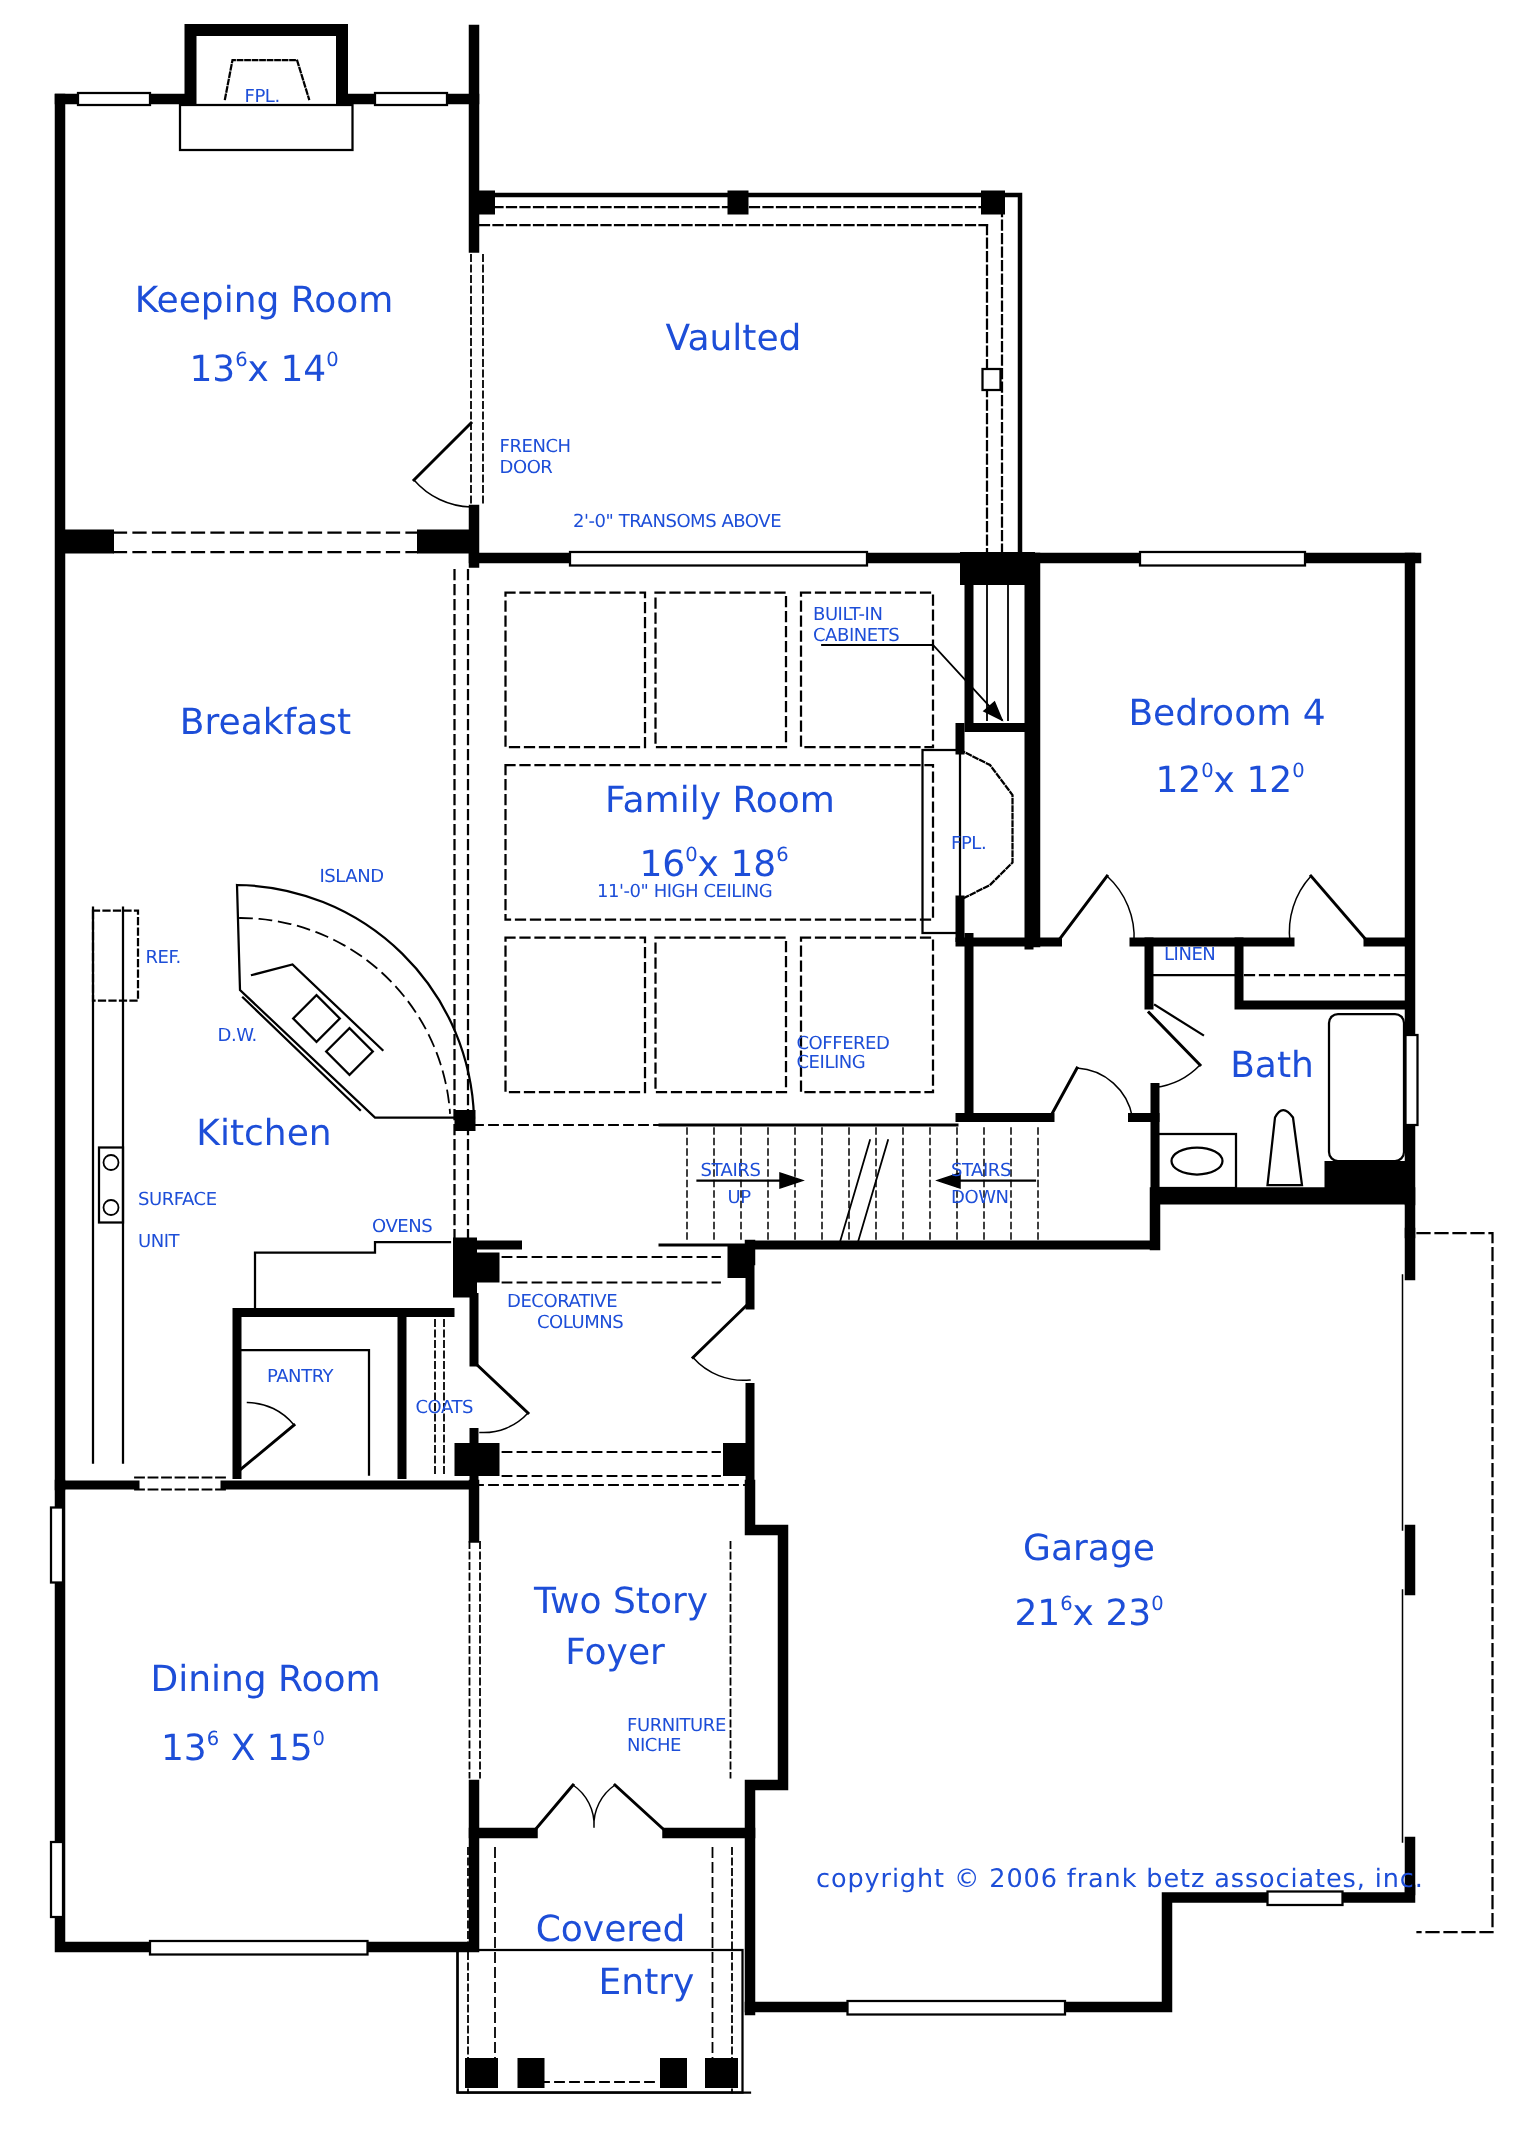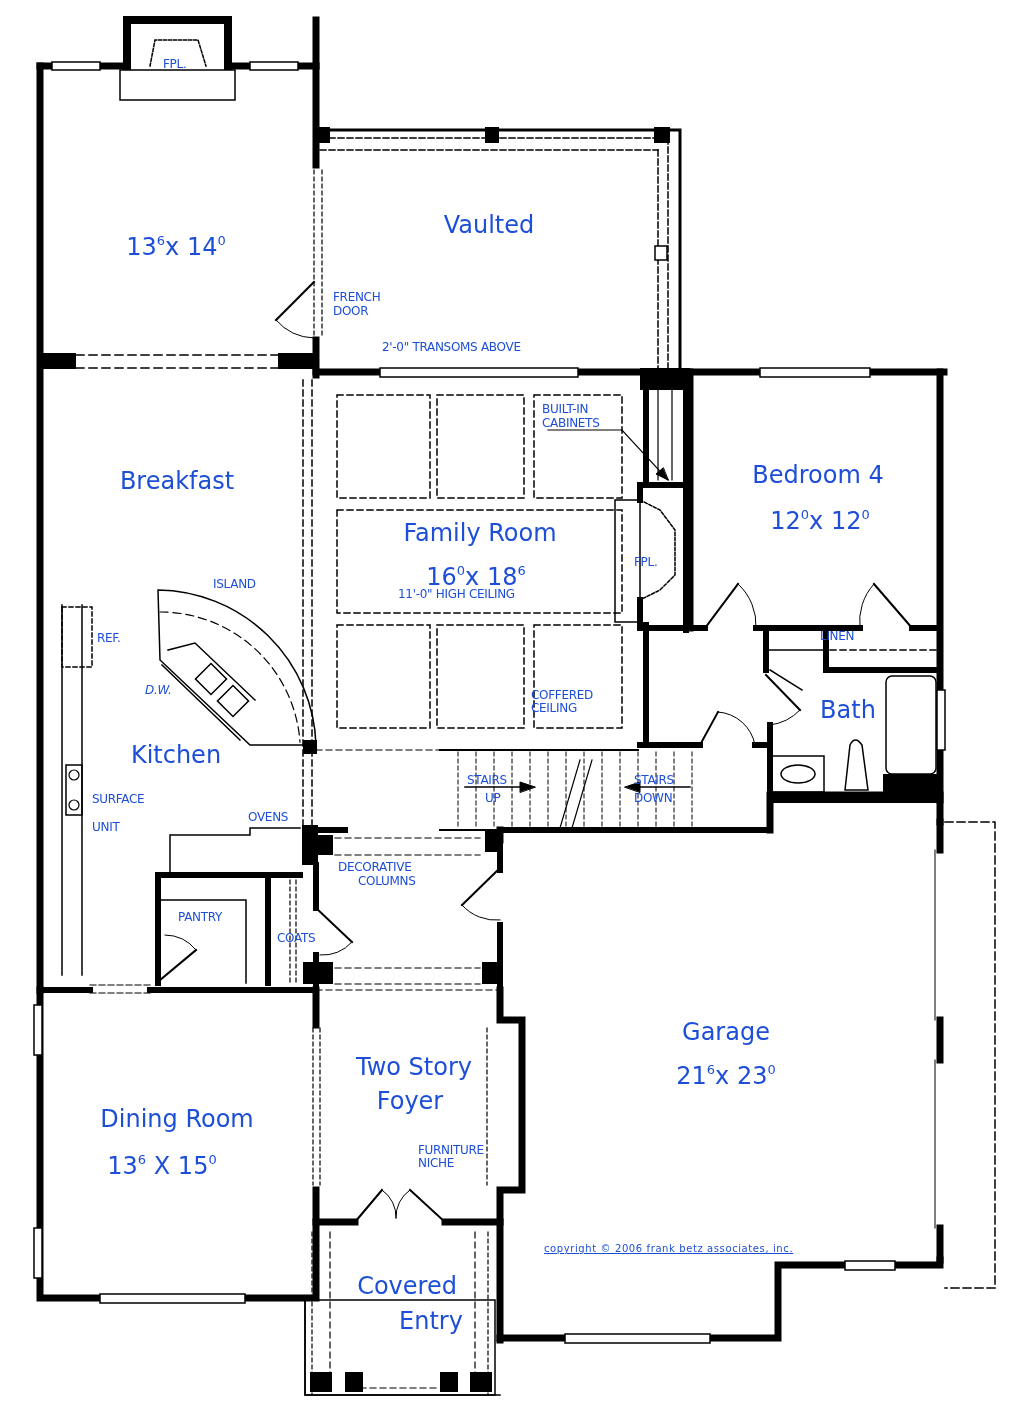--- a/index.html
+++ b/index.html
@@ -3,21 +3,21 @@
 <meta charset="utf-8">
 <style>
   html, body { margin: 0; padding: 0; background: #ffffff; }
   body { width: 1024px; height: 1424px; position: relative; overflow: hidden; }
   #plan { position: absolute; left: 0; top: 0; width: 1024px; height: 1424px; }
   .lbl { position: absolute; font-family: "DejaVu Sans", sans-serif; color: #1d4ed8; white-space: nowrap; }
   .room-name { font-size: 24px; text-align: center; line-height: 34px; transform: translateX(-50%); }
   .room-dim { font-size: 24px; text-align: center; line-height: 30px; transform: translateX(-50%); }
   .room-dim sup { font-size: 13px; vertical-align: 10px; }
   .note { font-size: 12px; line-height: 13px; letter-spacing: -0.3px; }
-  .copyright { font-size: 10px; letter-spacing: 0.6px; text-decoration: underline; }
+  .copyright { font-size: 17px; letter-spacing: 0.6px; }
 </style>
 </head>
 <body>
 
 <div id="plan">
 <svg width="1024" height="1424" viewBox="0 0 1024 1424" xmlns="http://www.w3.org/2000/svg">
   <g fill="none" stroke="#000" stroke-linecap="square">
 
     <path d="M127,66 V20 H228 V66" stroke-width="8"></path>
     <rect x="120" y="70" width="115" height="30" stroke-width="1.5"></rect>
@@ -179,20 +179,21 @@
     <path d="M935,850 V1020 M935,1060 V1228" stroke-width="1"></path>
     <path d="M945,822 H995 V1288 H945" stroke-width="1.5" stroke-dasharray="8,4"></path>
     <path d="M940,1260 V1265 H778 V1338 H500" stroke-width="7"></path>
     <rect x="565" y="1334" width="145" height="9" fill="#fff" stroke-width="1.5"></rect>
     <rect x="845" y="1261" width="50" height="9" fill="#fff" stroke-width="1.5"></rect>
     <path d="M500,830 V840" stroke-width="7"></path>
   </g>
 </svg>
 
 
+<div class="lbl room-name" style="left:176px;top:183px;">Keeping Room</div>
 <div class="lbl room-dim" style="left:176px;top:226px;"><span>13</span><sup>6</sup><span>x</span> <span>14</span><sup>0</sup></div>
 
 <div class="lbl room-name" style="left:489px;top:208px;">Vaulted</div>
 
 <div class="lbl room-name" style="left:177px;top:464px;">Breakfast</div>
 
 <div class="lbl room-name" style="left:480px;top:516px;">Family Room</div>
 <div class="lbl room-dim" style="left:476px;top:556px;"><span>16</span><sup>0</sup><span>x</span> <span>18</span><sup>6</sup></div>
 <div class="lbl note" style="left:398px;top:588px;">11'-0" HIGH CEILING</div>
 
@@ -220,27 +221,27 @@
 <div class="lbl note" style="left:333px;top:291px;">FRENCH</div>
 <div class="lbl note" style="left:333px;top:305px;">DOOR</div>
 <div class="lbl note" style="left:382px;top:341px;">2'-0" TRANSOMS ABOVE</div>
 <div class="lbl note" style="left:542px;top:403px;">BUILT-IN</div>
 <div class="lbl note" style="left:542px;top:417px;">CABINETS</div>
 <div class="lbl note" style="left:634px;top:556px;">FPL.</div>
 <div class="lbl note" style="left:531px;top:689px;">COFFERED</div>
 <div class="lbl note" style="left:531px;top:702px;">CEILING</div>
 <div class="lbl note" style="left:213px;top:578px;">ISLAND</div>
 <div class="lbl note" style="left:97px;top:632px;">REF.</div>
-<div class="lbl note" style="left:145px;top:684px;font-style:italic;">D.W.</div>
+<div class="lbl note" style="left:145px;top:684px;">D.W.</div>
 <div class="lbl note" style="left:92px;top:793px;">SURFACE</div>
 <div class="lbl note" style="left:92px;top:806px;margin-top:15px;">UNIT</div>
 <div class="lbl note" style="left:248px;top:811px;">OVENS</div>
 <div class="lbl note" style="left:178px;top:911px;">PANTRY</div>
 <div class="lbl note" style="left:277px;top:932px;">COATS</div>
-<div class="lbl note" style="left:776px;top:630px;margin-left:44px;">LINEN</div>
+<div class="lbl note" style="left:776px;top:630px;">LINEN</div>
 <div class="lbl note" style="left:467px;top:774px;">STAIRS</div>
 <div class="lbl note" style="left:485px;top:792px;">UP</div>
 <div class="lbl note" style="left:634px;top:774px;">STAIRS</div>
 <div class="lbl note" style="left:634px;top:792px;">DOWN</div>
 <div class="lbl note" style="left:338px;top:861px;">DECORATIVE</div>
 <div class="lbl note" style="left:358px;top:875px;">COLUMNS</div>
 <div class="lbl note" style="left:418px;top:1144px;">FURNITURE</div>
 <div class="lbl note" style="left:418px;top:1157px;">NICHE</div>
 
 <div class="lbl copyright" style="left:544px;top:1243px;">copyright © 2006 frank betz associates, inc.</div>

